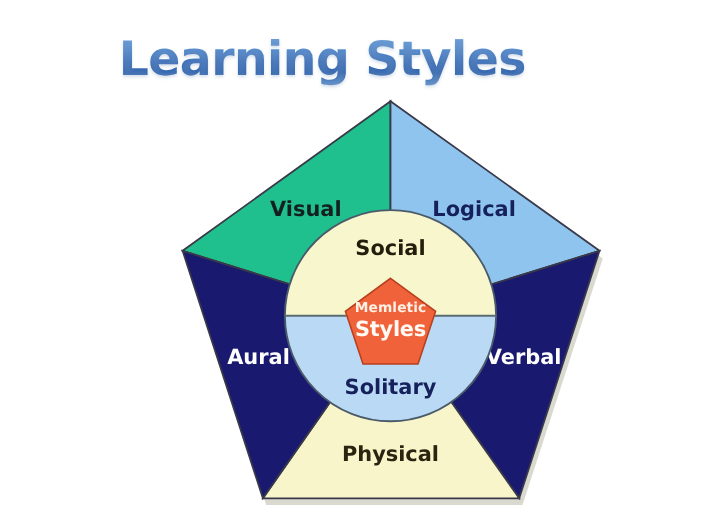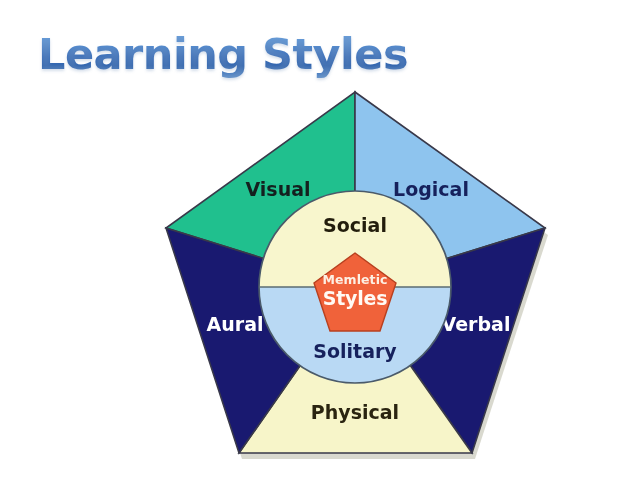--- a/index.html
+++ b/index.html
@@ -42,20 +42,21 @@
                 #3b6fba 55%,
                 #2e63ae 72%,
                 #5e8fcb 92%,
                 #89b2e0 100%);
     -webkit-background-clip: text;
     background-clip: text;
     color: transparent;
     -webkit-text-fill-color: transparent;
     text-shadow: 0 2px 3px rgba(120,150,190,0.30);
     white-space: nowrap;
+    text-align: right;
   }
 
   
   #diagram-wrap {
     position: absolute;
     left: 0;
     top: 0;
     width: 640px;
     height: 480px;
     padding-left: 24px;

